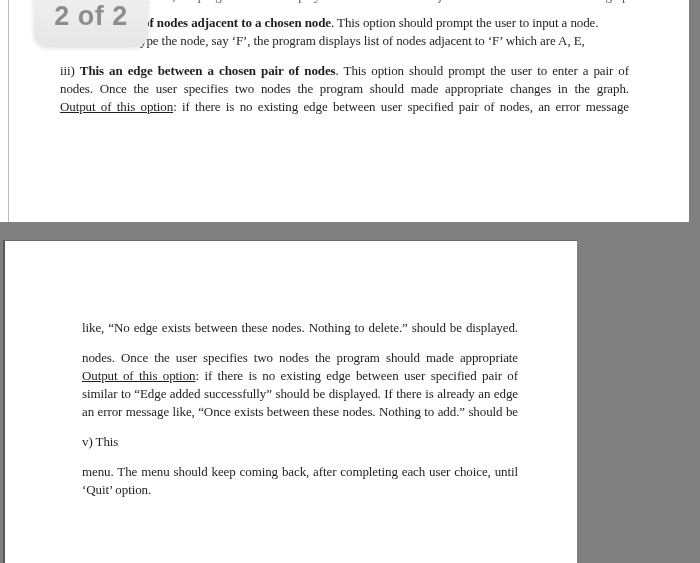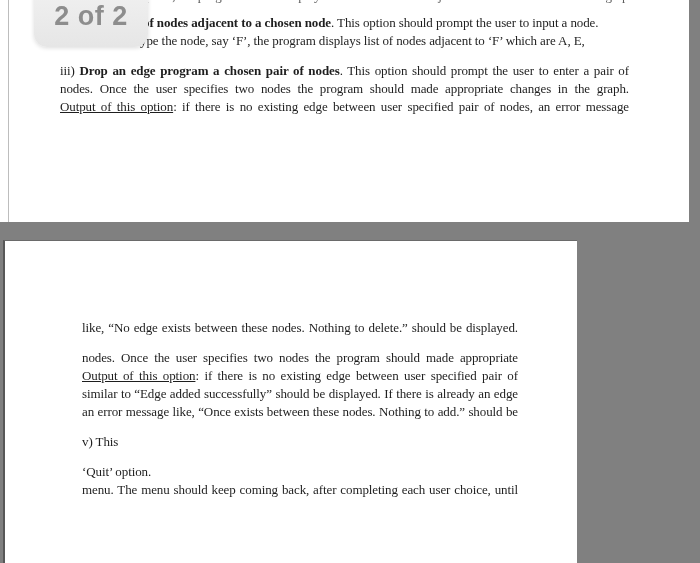--- a/index.html
+++ b/index.html
@@ -76,21 +76,21 @@
 <div class="page" id="page1">
   <div class="clipped-top">
     <span>option, the program should display the list of all nodes adjacent to the chosen node in the graph</span>
   </div>
   <div>
       <div class="para">
         <div class="line last" style="margin-left: 83px;"><span class="b">of nodes adjacent to a chosen node</span><span>. This option should prompt the user to input a node.</span></div>
         <div class="line last" style="margin-left: 80px;"><span>ype the node, say ‘F’, the program displays list of nodes adjacent to ‘F’ which are A, E,</span></div>
       </div>
       <div class="para">
-        <div class="line"><span>iii) </span><span class="b">Drop an edge program a chosen pair of nodes</span><span>. This option should prompt the user to enter a pair of</span></div>
+        <div class="line"><span>iii) </span><span class="b">This an edge between a chosen pair of nodes</span><span>. This option should prompt the user to enter a pair of</span></div>
         <div class="line"><span>nodes. Once the user specifies two nodes the program should made appropriate changes in the graph.</span></div>
         <div class="line"><span class="u">Output of this option</span><span>: if there is no existing edge between user specified pair of nodes, an error message</span></div>
       </div>
     </div>
   <div class="badge">
     <span>2 of 2</span>
   </div>
 </div>
 
 <div class="page-gap"></div>
@@ -103,17 +103,17 @@
       <div class="para">
         <div class="line"><span>nodes. Once the user specifies two nodes the program should made appropriate changes in the graph.</span></div>
         <div class="line"><span class="u">Output of this option</span><span>: if there is no existing edge between user specified pair of nodes then a message</span></div>
         <div class="line"><span>similar to “Edge added successfully” should be displayed. If there is already an edge between the nodes,</span></div>
         <div class="line last"><span>an error message like, “Once exists between these nodes. Nothing to add.” should be displayed.</span></div>
       </div>
       <div class="para">
         <div class="line last"><span>v) This</span></div>
       </div>
       <div class="para">
+        <div class="line"><span>menu. The menu should keep coming back, after completing each user choice, until the user selects</span></div>
         <div class="line last"><span>‘Quit’ option.</span></div>
-        <div class="line"><span>menu. The menu should keep coming back, after completing each user choice, until the user selects</span></div>
       </div>
     </div>
 </div>
 
 </body></html>

